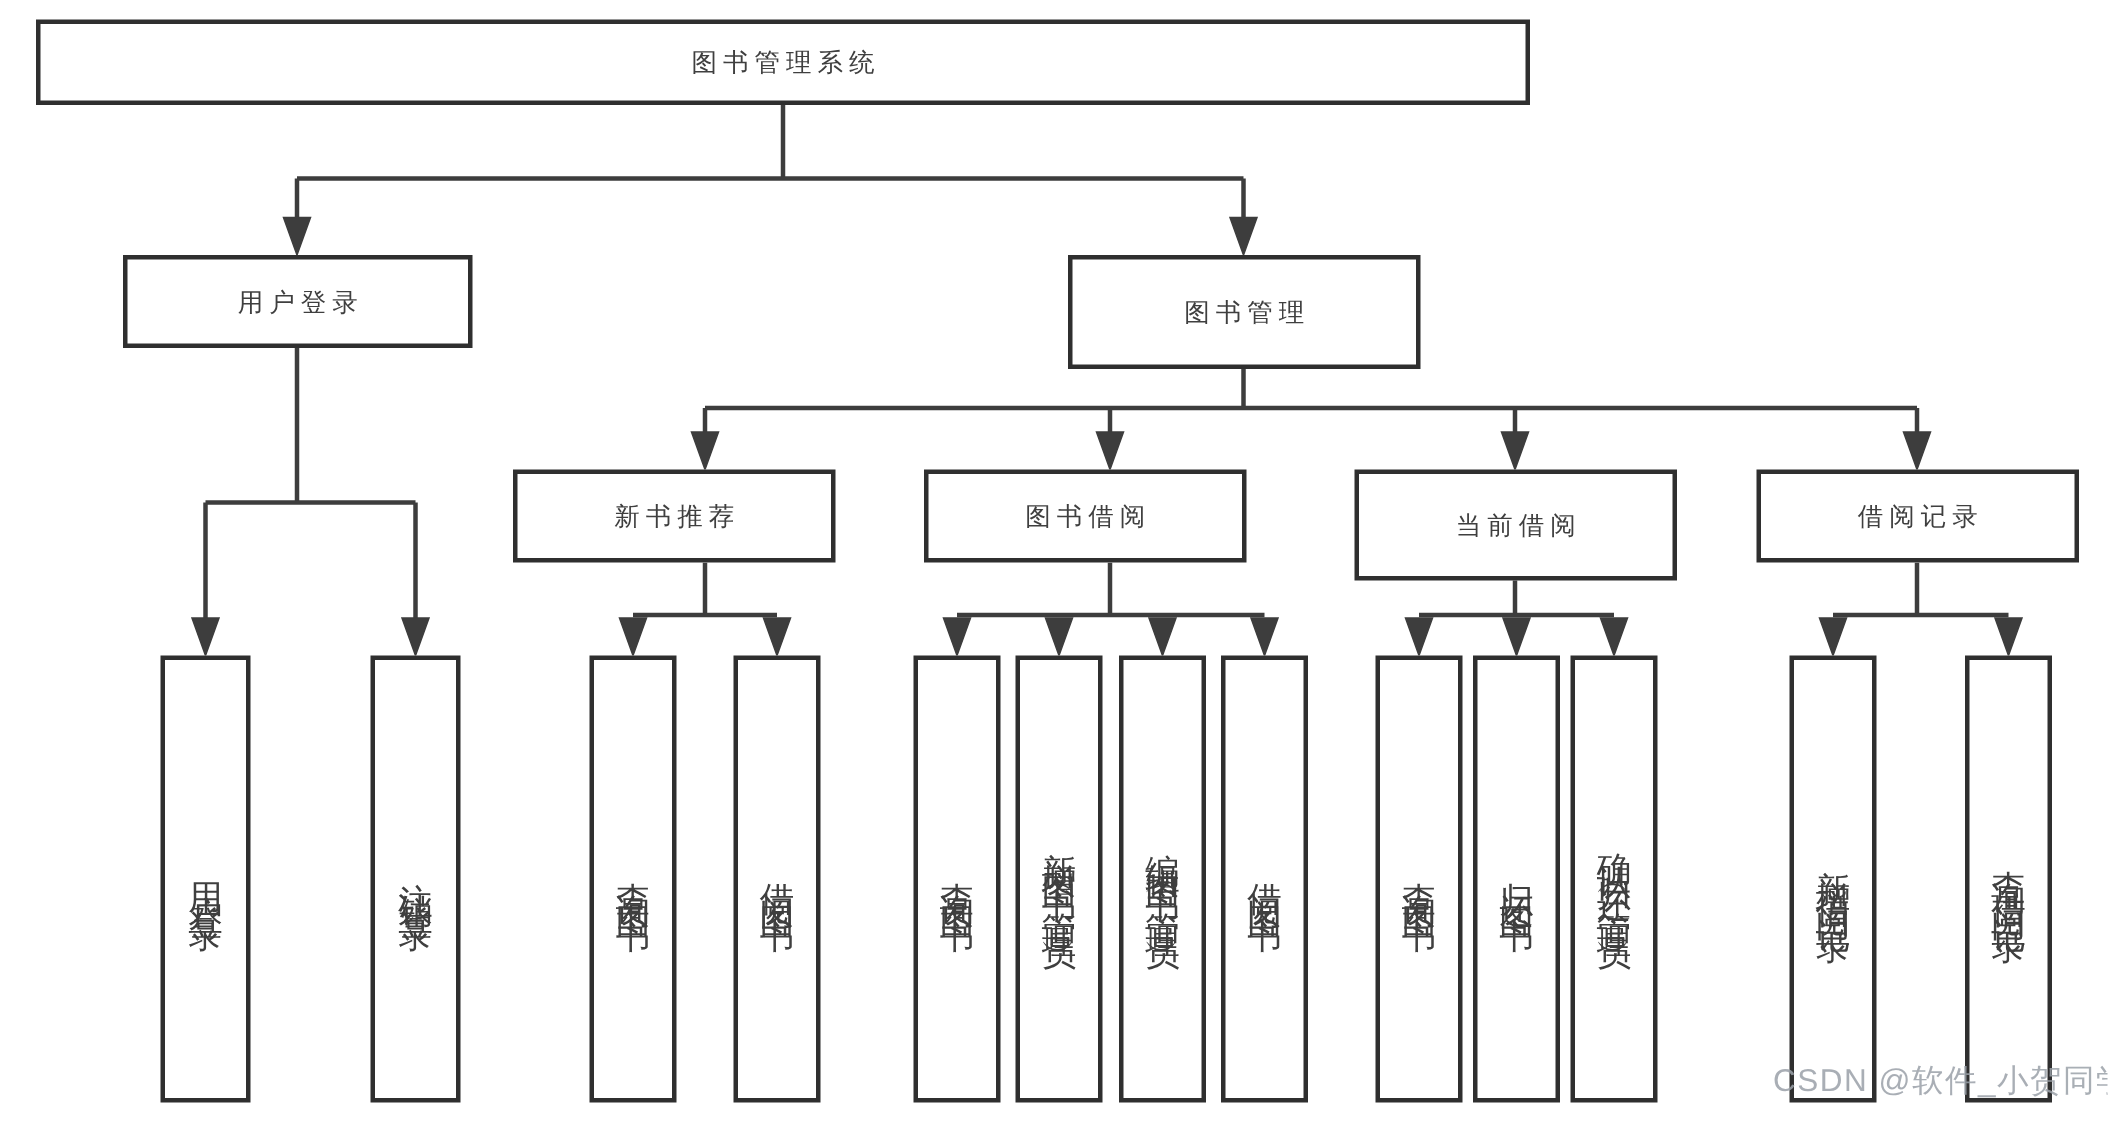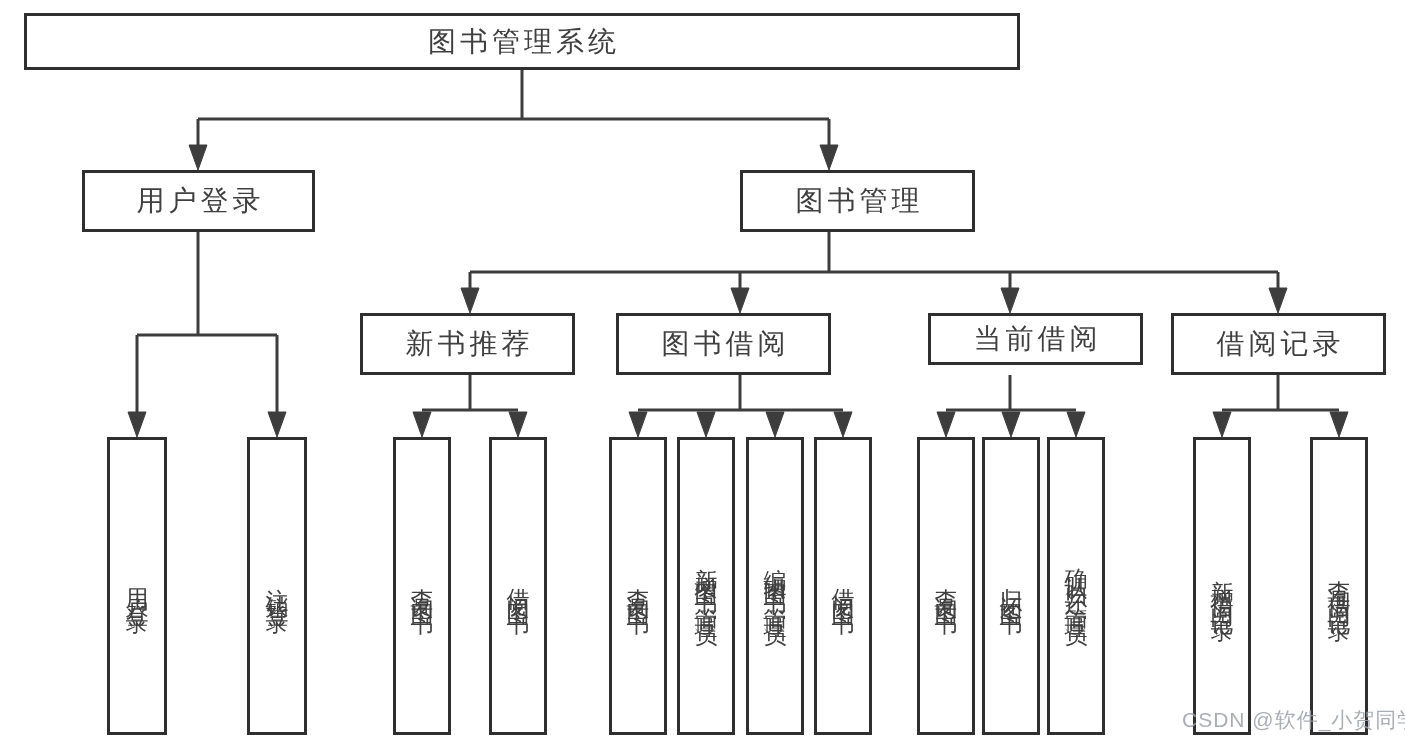--- a/index.html
+++ b/index.html
@@ -10,21 +10,21 @@
   }
   .canvas{position:absolute;inset:0;width:1405px;height:747px;}
   svg.wires{position:absolute;left:0;top:0;pointer-events:none;}
   svg.wires line{stroke:#3d3d3d;stroke-width:3;}
   svg.wires polygon{fill:#3d3d3d;stroke:#3d3d3d;}
   .node{
     position:absolute;background:#ffffff;border:3px solid #2f2f2f;
     display:flex;align-items:center;justify-content:center;
     color:#3f3f3f;box-sizing:border-box;
   }
-  .node.h{font-size:28px;letter-spacing:4px;text-indent:4px;white-space:nowrap;text-align:center;}
+  .node.h{font-size:17px;letter-spacing:4px;text-indent:4px;white-space:nowrap;text-align:center;}
   .node.v span{
     writing-mode:vertical-lr;text-orientation:mixed;
     font-size:23px;letter-spacing:8px;line-height:1;
     display:block;
   }
   .watermark{
     position:absolute;left:1182px;top:706px;width:215px;
     font-size:21px;letter-spacing:1px;color:#9ba1a9;opacity:.85;
     white-space:nowrap;z-index:5;
   }
@@ -85,31 +85,31 @@
     <polygon points="1330,412 1348,412 1339,437"></polygon>
   </svg>
 
   <div class="node h" style="left:24px;top:13px;width:996px;height:57px">
     <span>图书管理系统</span>
   </div>
 
   <div class="node h" style="left:82px;top:170px;width:233px;height:62px">
     <span>用户登录</span>
   </div>
-  <div class="node h" style="left:740px;top:170px;width:235px;height:62px">
+  <div class="node h" style="left:712px;top:170px;width:235px;height:76px">
     <span>图书管理</span>
   </div>
 
-  <div class="node h" style="left:360px;top:313px;width:215px;height:62px">
+  <div class="node h" style="left:342px;top:313px;width:215px;height:62px">
     <span>新书推荐</span>
   </div>
   <div class="node h" style="left:616px;top:313px;width:215px;height:62px">
     <span>图书借阅</span>
   </div>
-  <div class="node h" style="left:928px;top:313px;width:215px;height:52px">
+  <div class="node h" style="left:903px;top:313px;width:215px;height:74px">
     <span>当前借阅</span>
   </div>
   <div class="node h" style="left:1171px;top:313px;width:215px;height:62px">
     <span>借阅记录</span>
   </div>
 
   <div class="node v" style="left:107px;top:437px;width:60px;height:298px">
     <span>用户登录</span>
   </div>
   <div class="node v" style="left:247px;top:437px;width:60px;height:298px">

